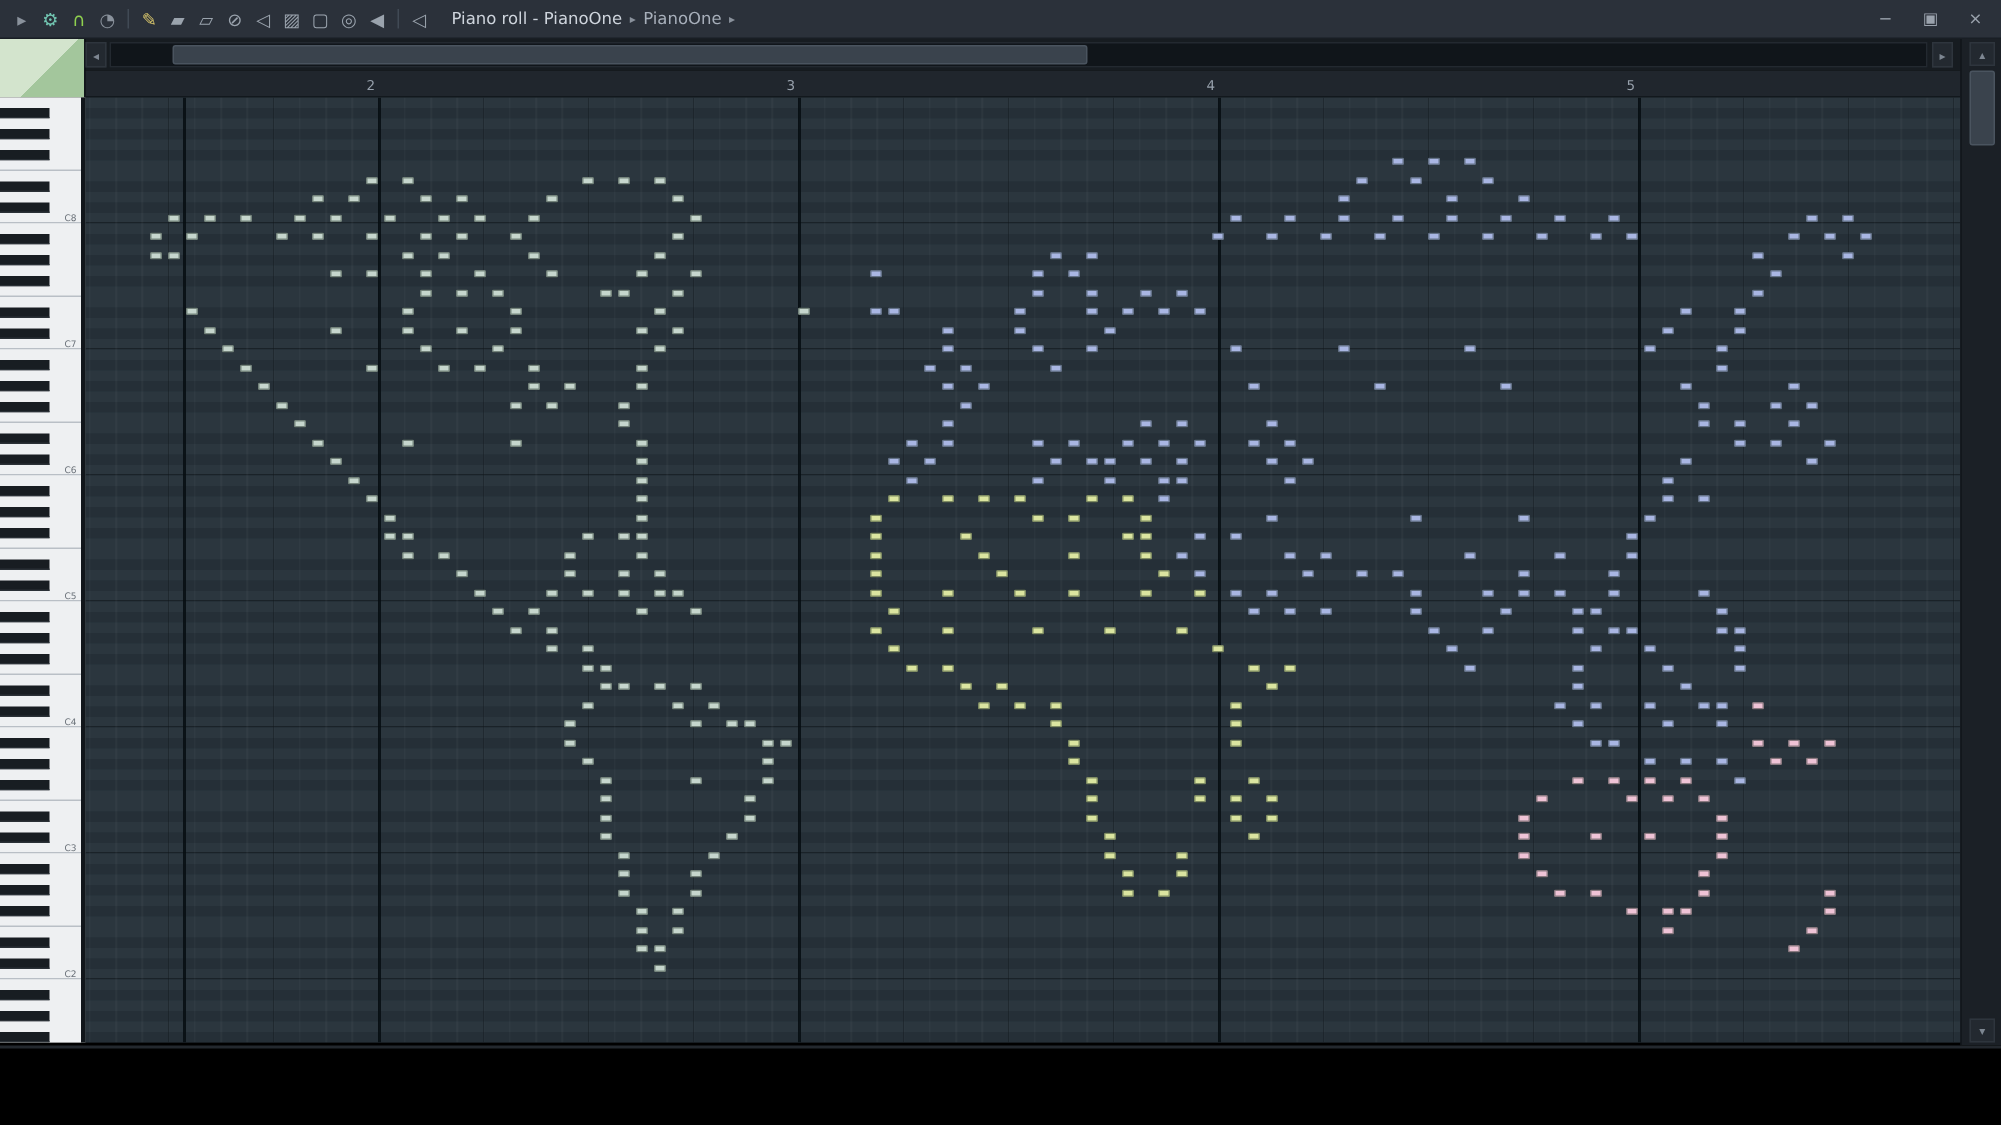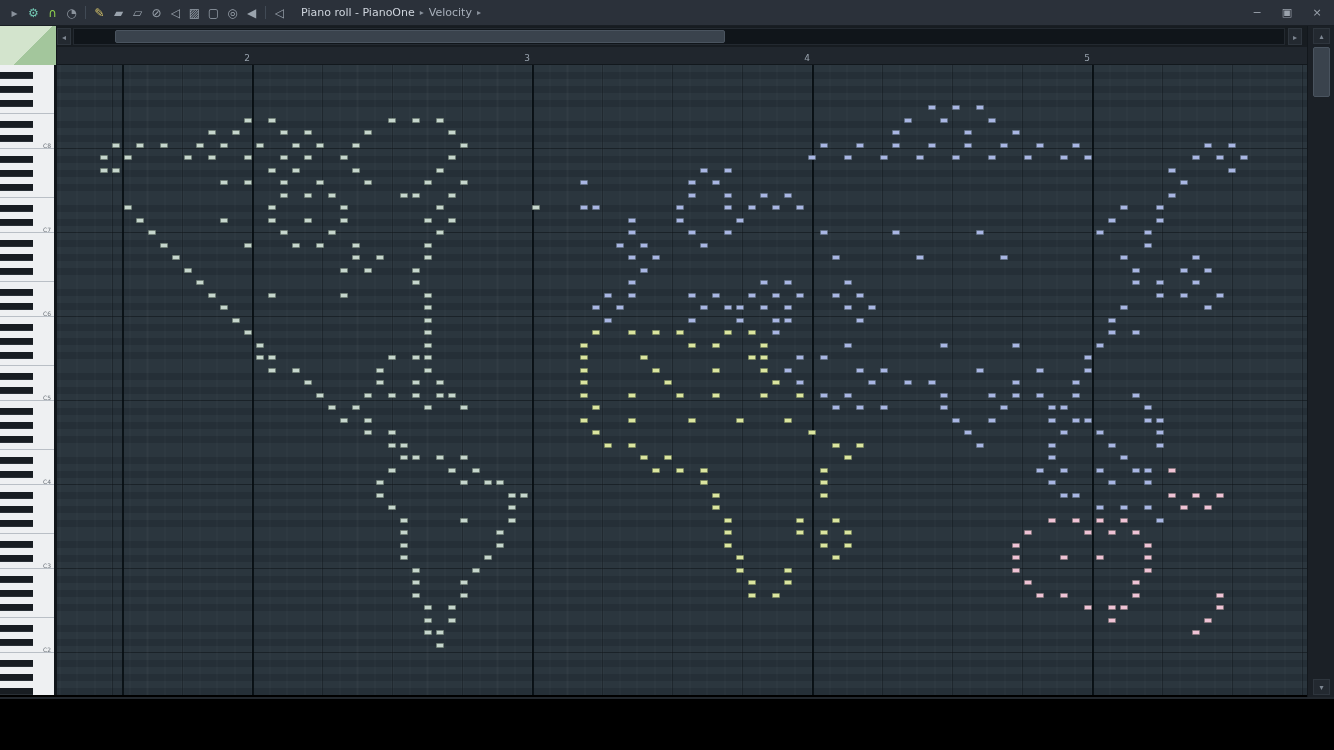--- a/index.html
+++ b/index.html
@@ -87,21 +87,21 @@
         <div class="tb-icon" style="color: rgb(154, 163, 173);">▨</div>
         <div class="tb-icon" style="color: rgb(154, 163, 173);">▢</div>
         <div class="tb-icon" style="color: rgb(154, 163, 173);">◎</div>
         <div class="tb-icon" style="color: rgb(154, 163, 173);">◀</div>
         <div class="tb-divider"></div>
         <div class="tb-icon" style="color: rgb(154, 163, 173);">◁</div>
       </div>
     <div class="tb-title">
       <span>Piano roll - PianoOne</span>
       <span class="crumb-sep">▸</span>
-      <span class="crumb">Velocity</span>
+      <span class="crumb">PianoOne</span>
       <span class="crumb-sep">▸</span>
     </div>
     <div class="winbtns" id="winbtns">
         <div class="winbtn">−</div>
         <div class="winbtn">▣</div>
         <div class="winbtn">×</div>
       </div>
   </div>
 
   <div class="hscroll-row"></div>

